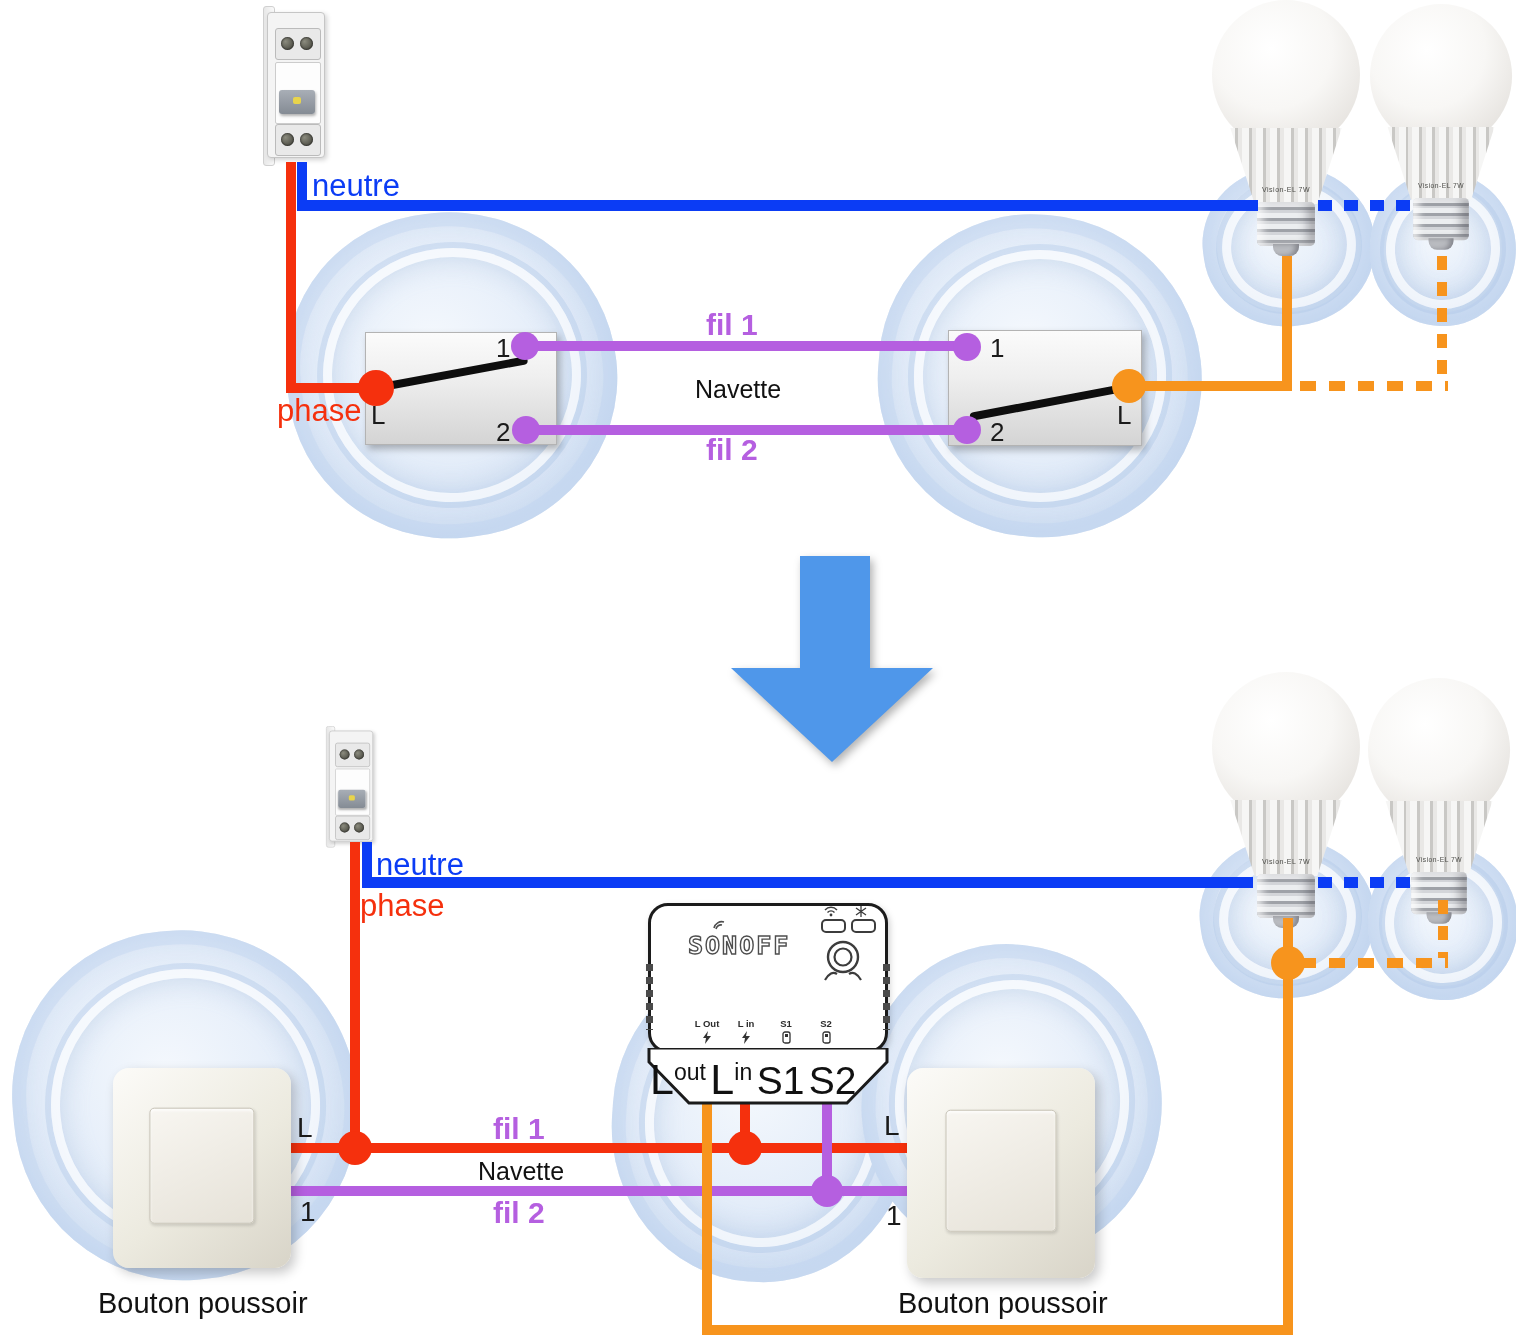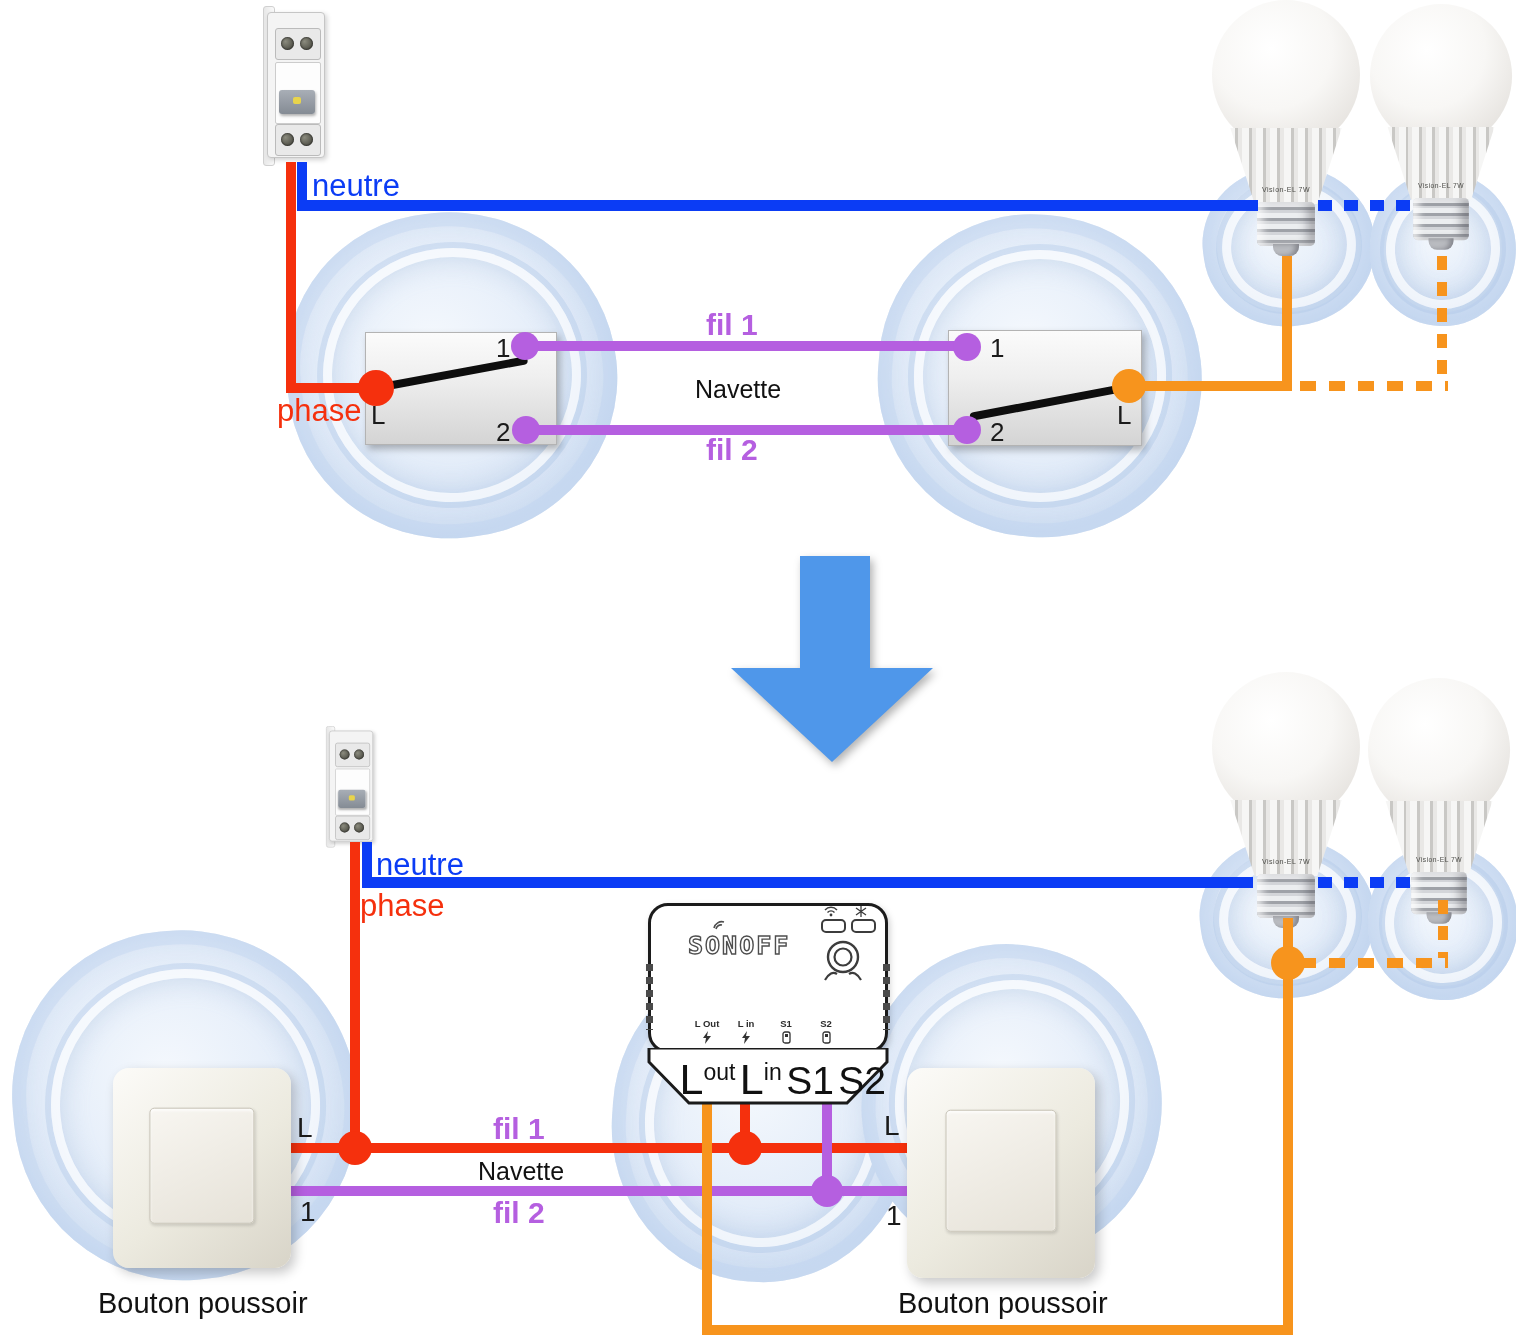--- a/index.html
+++ b/index.html
@@ -71,21 +71,21 @@
   .sonoff-body{position:absolute;left:648px;top:903px;width:240px;height:150px;background:#fff;
     border:3px solid #1b1b1b;border-radius:20px;box-sizing:border-box;filter:drop-shadow(2px 3px 3px rgba(0,0,0,.18));}
   .sonoff-logo{position:absolute;left:688px;top:931px;font-family:"DejaVu Sans Mono",monospace;
     font-size:25px;font-weight:700;letter-spacing:2px;color:#fff;-webkit-text-stroke:1.4px #4e4e4e;}
   .led{position:absolute;width:21px;height:10px;border:2px solid #3c3c3c;border-radius:5px;background:#fff;}
   .notches{position:absolute;width:7px;height:66px;
     background:repeating-linear-gradient(180deg,#4a4a4a 0 7px,transparent 7px 13px);}
   .sterm{position:absolute;width:44px;text-align:center;font-size:9.5px;font-weight:700;color:#2b2b2b;}
   .sicon{position:absolute;width:44px;text-align:center;}
   .chin-big{position:absolute;left:650px;top:1056px;width:236px;height:46px;line-height:46px;
-    text-align:right;color:#111;}
+    text-align:left;color:#111;}
   .chin-big .bigL{font-size:43px;}
   .chin-big .sup{font-size:23px;position:relative;top:-14px;}
   .chin-big .bigS{font-size:39px;}
   .cap{font-size:29px;color:#121212;}
   .term-lbl{font-size:26px;color:#1a1a1a;}
 </style>
 </head>
 <body>
 
 <div id="canvas">

